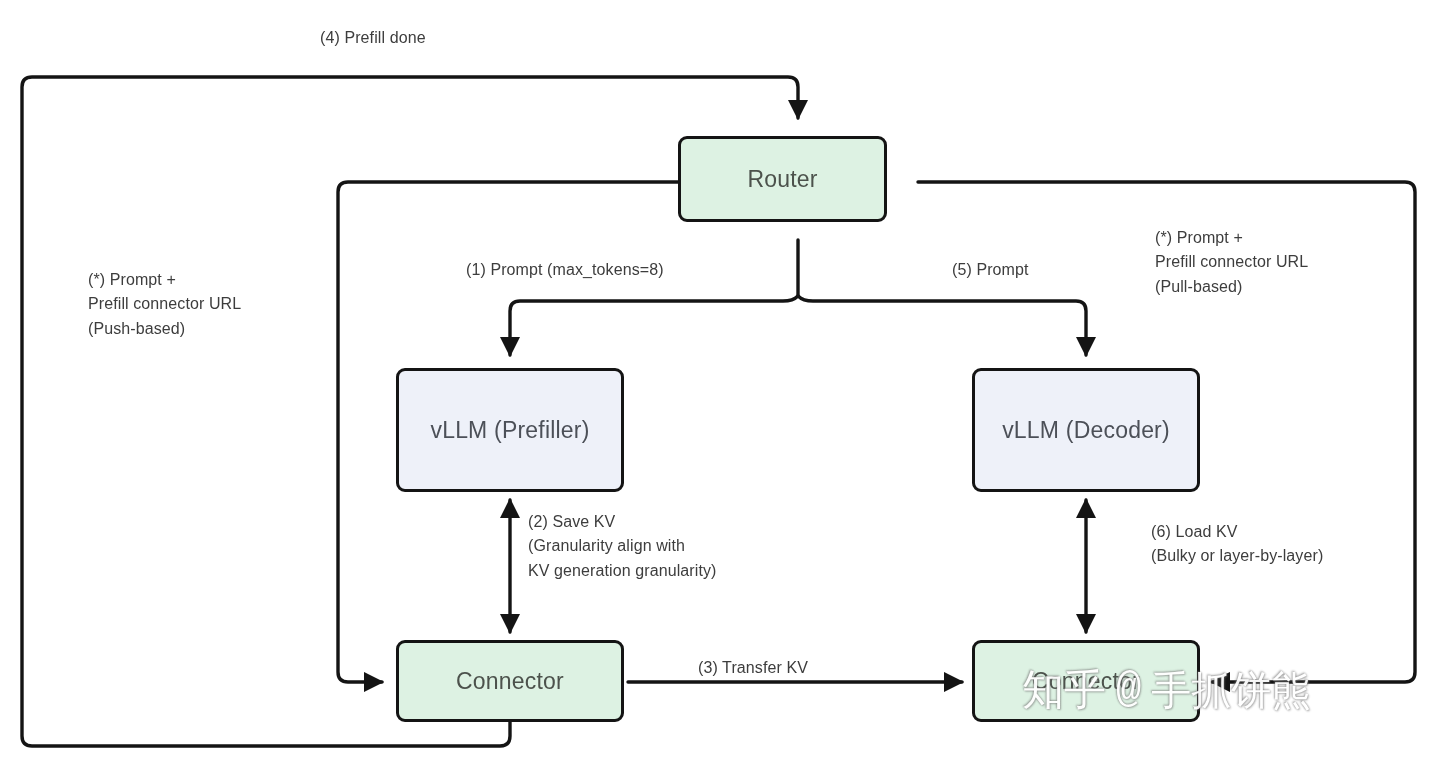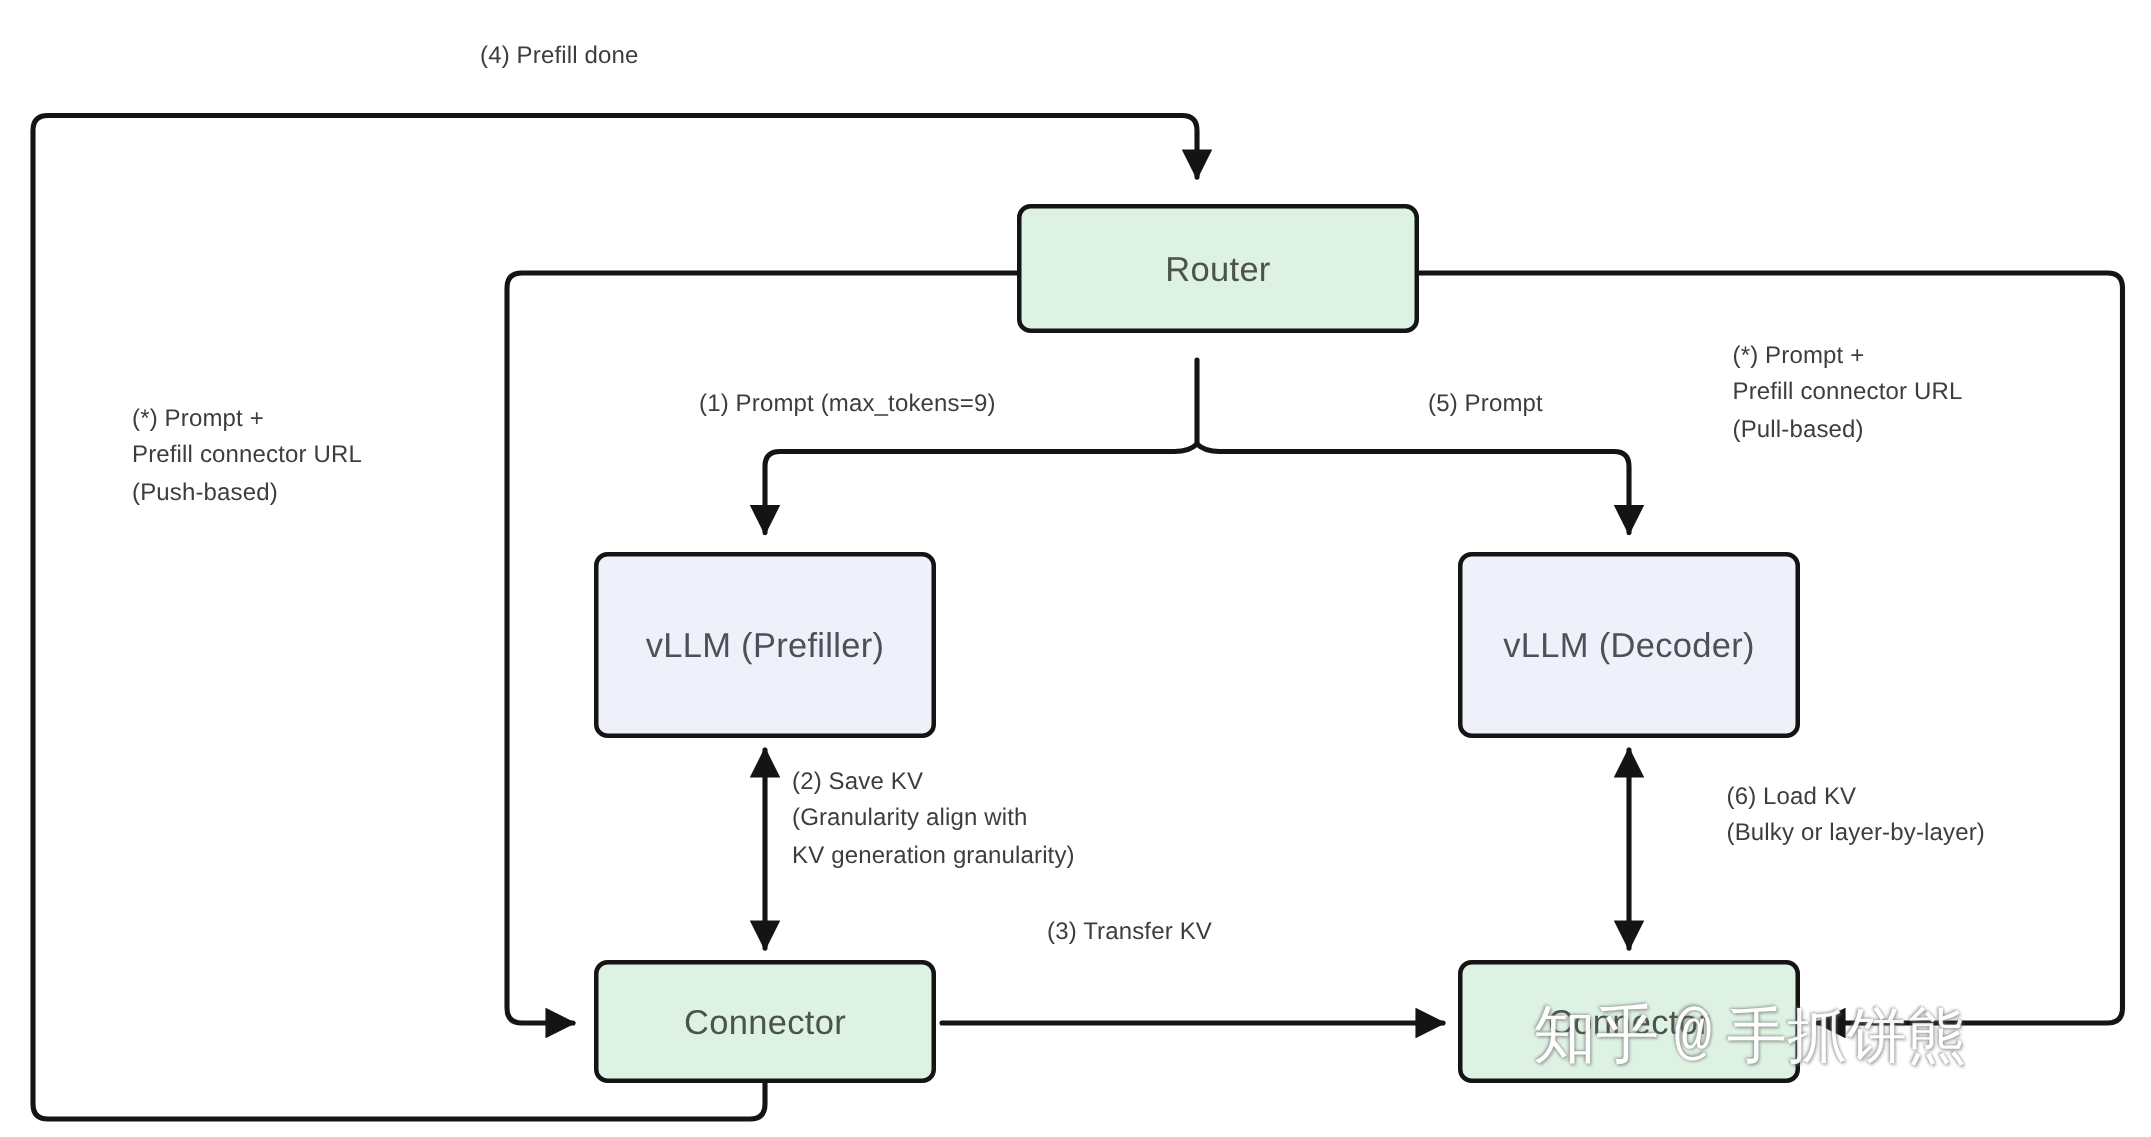--- a/index.html
+++ b/index.html
@@ -100,21 +100,21 @@
       <path d="M 798 296 Q 803 301 813 301 L 1076 301 Q 1086 301 1086 311 L 1086 355" marker-end="url(#arrow)"></path>
 
       <path d="M 510 500 L 510 632" marker-start="url(#arrow)" marker-end="url(#arrow)"></path>
 
       <path d="M 1086 500 L 1086 632" marker-start="url(#arrow)" marker-end="url(#arrow)"></path>
 
       <path d="M 628 682 L 962 682" marker-end="url(#arrow)"></path>
     </g>
   </svg>
 
-  <div class="node green" style="left:678px; top:136px; width:268px; height:86px;">
+  <div class="node green" style="left:678px; top:136px; width:209px; height:86px;">
     <span>Router</span>
   </div>
 
   <div class="node blue" style="left:972px; top:368px; width:228px; height:124px;">
     <span>vLLM (Decoder)</span>
   </div>
 
   <div class="node blue" style="left:396px; top:368px; width:228px; height:124px;">
     <span>vLLM (Prefiller)</span>
   </div>
@@ -130,32 +130,32 @@
   <div class="edge-label" style="left:320px; top:26px;">(4) Prefill done</div>
 
   <div class="edge-label" style="left:88px; top:268px;">(*) Prompt +
 Prefill connector URL
 (Push-based)</div>
 
   <div class="edge-label" style="left:1155px; top:226px;">(*) Prompt +
 Prefill connector URL
 (Pull-based)</div>
 
-  <div class="edge-label" style="left:466px; top:258px;">(1) Prompt (max_tokens=9)</div>
+  <div class="edge-label" style="left:466px; top:258px;">(1) Prompt (max_tokens=8)</div>
 
   <div class="edge-label" style="left:952px; top:258px;">(5) Prompt</div>
 
   <div class="edge-label" style="left:528px; top:510px;">(2) Save KV
 (Granularity align with
 KV generation granularity)</div>
 
   <div class="edge-label" style="left:1104px; top:520px;margin-left:47px;">(6) Load KV
 (Bulky or layer-by-layer)</div>
 
-  <div class="edge-label" style="left:698px; top:610px;">(3) Transfer KV</div>
+  <div class="edge-label" style="left:698px; top:656px;">(3) Transfer KV</div>
 
   <div class="watermark" style="left:1022px; top:662px;font-family:Liberation Mono, monospace;">
     <span class="wm-logo">知乎</span>
     <span class="wm-at">@</span>
     <span class="wm-name">手抓饼熊</span>
   </div>
 
 </div>
 
 </body></html>

